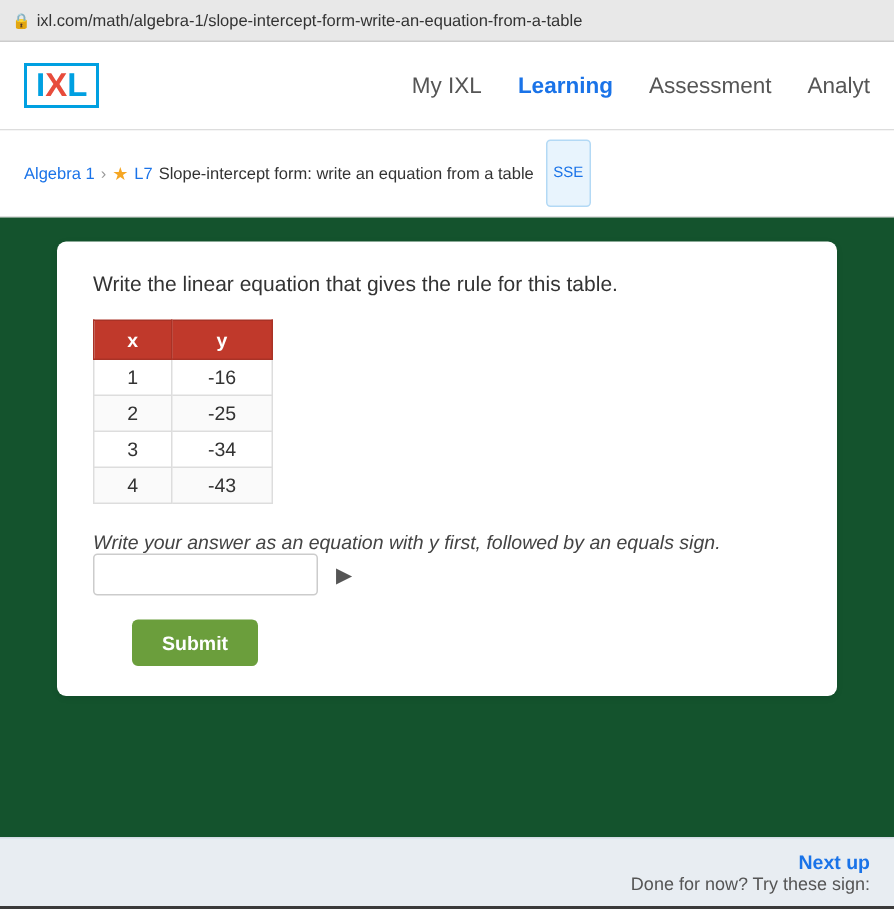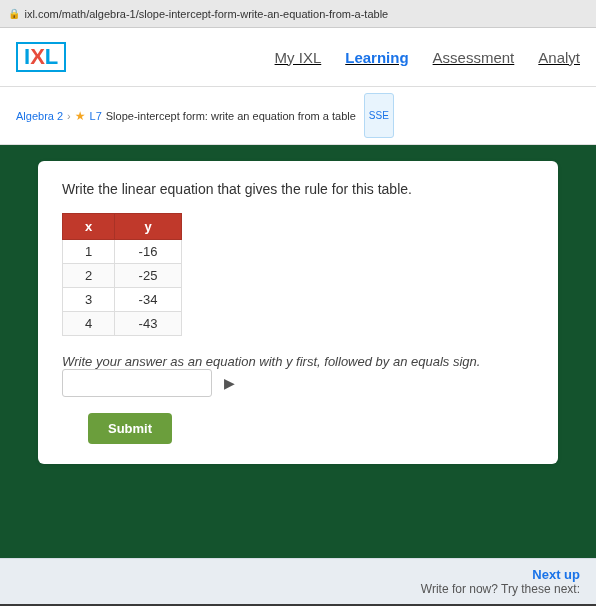--- a/index.html
+++ b/index.html
@@ -50,21 +50,20 @@
       line-height: 1;
     }
     .logo span {
       color: #00a0e1;
     }
     .nav-spacer { flex: 1; }
     .nav-links {
       display: flex;
       gap: 24px;
       align-items: flex-end;
-      text-decoration: underline;
     }
     .nav-link {
       font-size: 15px;
       color: #555;
       cursor: pointer;
       text-decoration: none;
     }
     .nav-link.active {
       color: #1a73e8;
       font-weight: bold;
@@ -269,21 +268,21 @@
   <div class="nav-spacer"></div>
   <div class="nav-links">
     <span class="nav-link">My IXL</span>
     <span class="nav-link active">Learning</span>
     <span class="nav-link">Assessment</span>
     <span class="nav-link truncated">Analyt</span>
   </div>
 </div>
 
 <div class="breadcrumb">
-  <span class="breadcrumb-link">Algebra 2</span>
+  <span class="breadcrumb-link">Algebra 1</span>
   <span class="breadcrumb-sep">›</span>
   <span class="breadcrumb-star">★</span>
   <span class="breadcrumb-link">L7</span>
   <span class="breadcrumb-current">Slope-intercept form: write an equation from a table</span>
   <span class="breadcrumb-badge">SSE</span>
 </div>
 
 <div class="main-content">
   <div class="question-card">
     <p class="question-text">Write the linear equation that gives the rule for this table.</p>
@@ -324,21 +323,21 @@
       <span class="arrow-icon">▶</span>
     </div>
 
     
     <button class="submit-button">Submit</button>
   </div>
 </div>
 
 <div class="bottom-section">
   <div class="next-up-label">Next up</div>
-  <div class="next-up-sub">Write for now? Try these next:</div>
+  <div class="next-up-sub">Done for now? Try these sign:</div>
 </div>
 
 <div class="taskbar">
   <div class="taskbar-icon finder">🔵</div>
   <div class="taskbar-icon red-app" style="font-size:10px;">🔴</div>
   <div class="taskbar-icon cal" style="font-size:10px; background:white; color:#e74c3c; font-weight:bold;">30</div>
   <div class="taskbar-icon" style="background:linear-gradient(135deg,#fc6c8f,#ff2d55);">🎵</div>
   <div class="taskbar-icon" style="background:linear-gradient(135deg,#5ac8fa,#007aff);">📁</div>
   <div class="taskbar-icon" style="background:white; border:1px solid #ddd;">🧭</div>
   <div class="taskbar-icon" style="background:white; border:1px solid #ddd; font-size:14px;">G</div>

